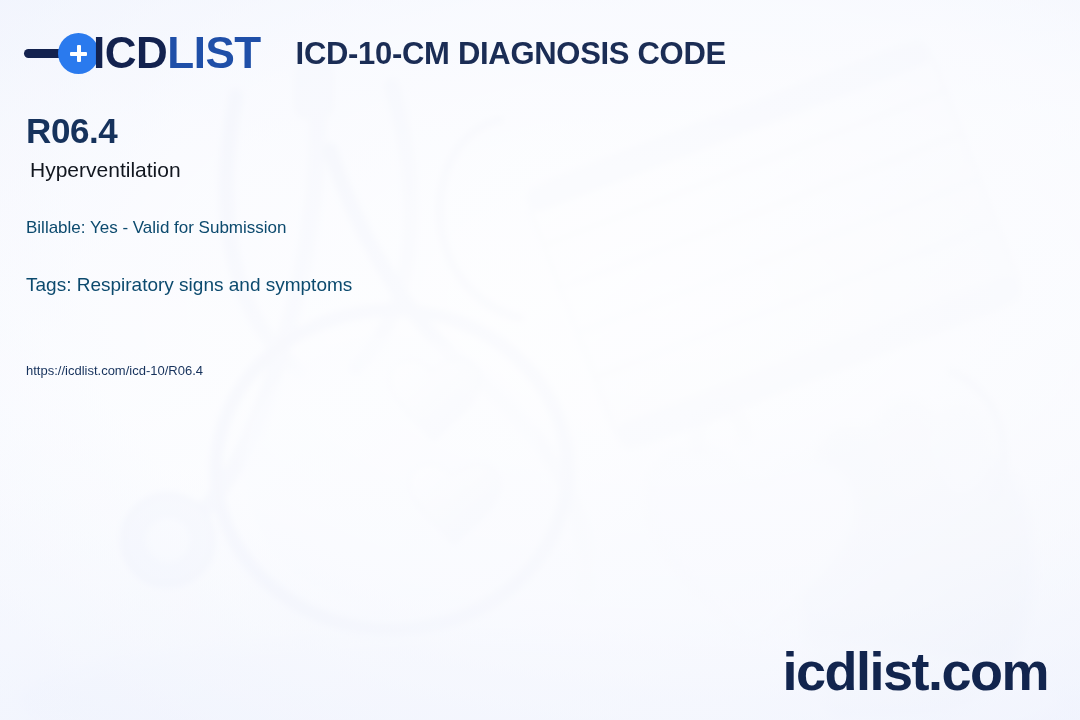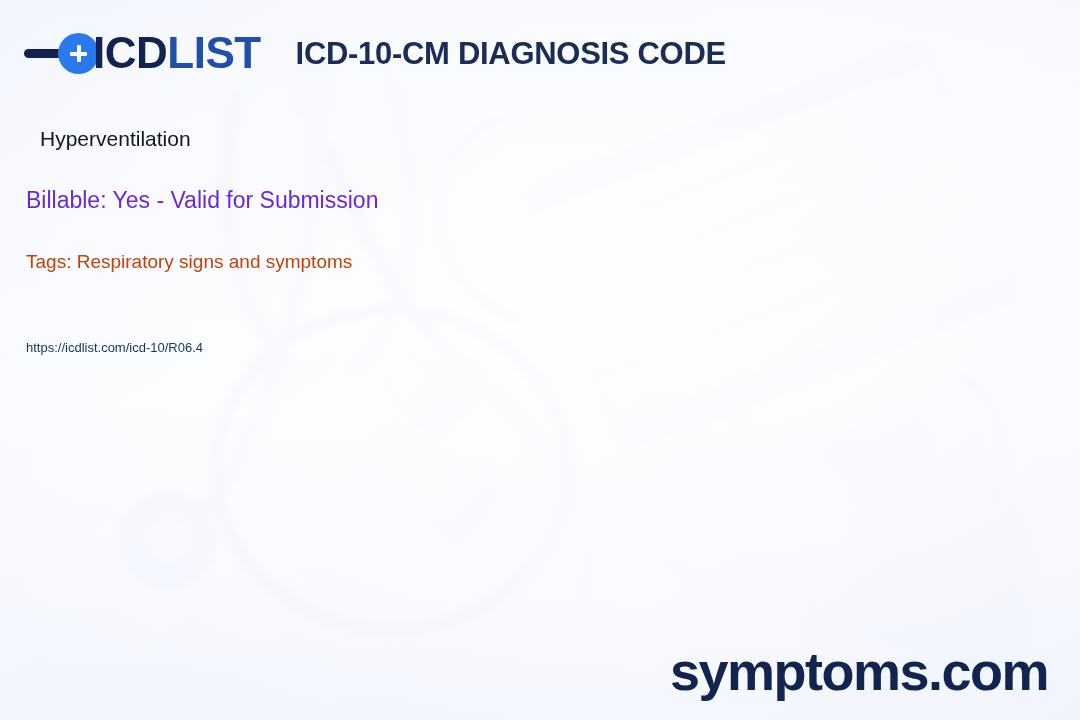--- a/index.html
+++ b/index.html
@@ -117,36 +117,36 @@
     letter-spacing: -0.4px;
     line-height: 1.1;
     margin: 0 0 6px 0;
   }
 
   #description {
     font-size: 21px;
     font-weight: 400;
     color: #11161f;
     line-height: 1.2;
-    margin: 14px;
+    margin: 4px;
   }
 
   #billable {
     margin-top: 36px;
-    font-size: 23px;
-    font-weight: 400;
-    color: #6d28d9;
+    font-size: 17px;
+    font-weight: 400;
+    color: #0c4a6e;
     line-height: 1.2;
   }
 
   #tags {
     margin-top: 36px;
     font-size: 19px;
     font-weight: 400;
-    color: #c2410c;
+    color: #0c4a6e;
     line-height: 1.2;
   }
 
   #url {
     margin-top: 66px;
     font-size: 13px;
     font-weight: 400;
     color: #16325c;
     line-height: 1.2;
   }
@@ -264,25 +264,26 @@
       <span class="logo-word">
         <span class="logo-icd">ICD</span><span class="logo-list">LIST</span>
       </span>
     </div>
 
     <div id="header-title">ICD-10-CM DIAGNOSIS CODE</div>
   </div>
 
   <div id="content">
 
+    <div id="code">R06.4</div>
 
     <div id="description">Hyperventilation</div>
 
     <div id="billable">Billable: Yes - Valid for Submission</div>
 
     <div id="tags">Tags: Respiratory signs and symptoms</div>
 
     <div id="url">https://icdlist.com/icd-10/R06.4</div>
   </div>
 
-  <div id="watermark">symptoms.com</div>
+  <div id="watermark">icdlist.com</div>
 
 </div>
 
 </body></html>

